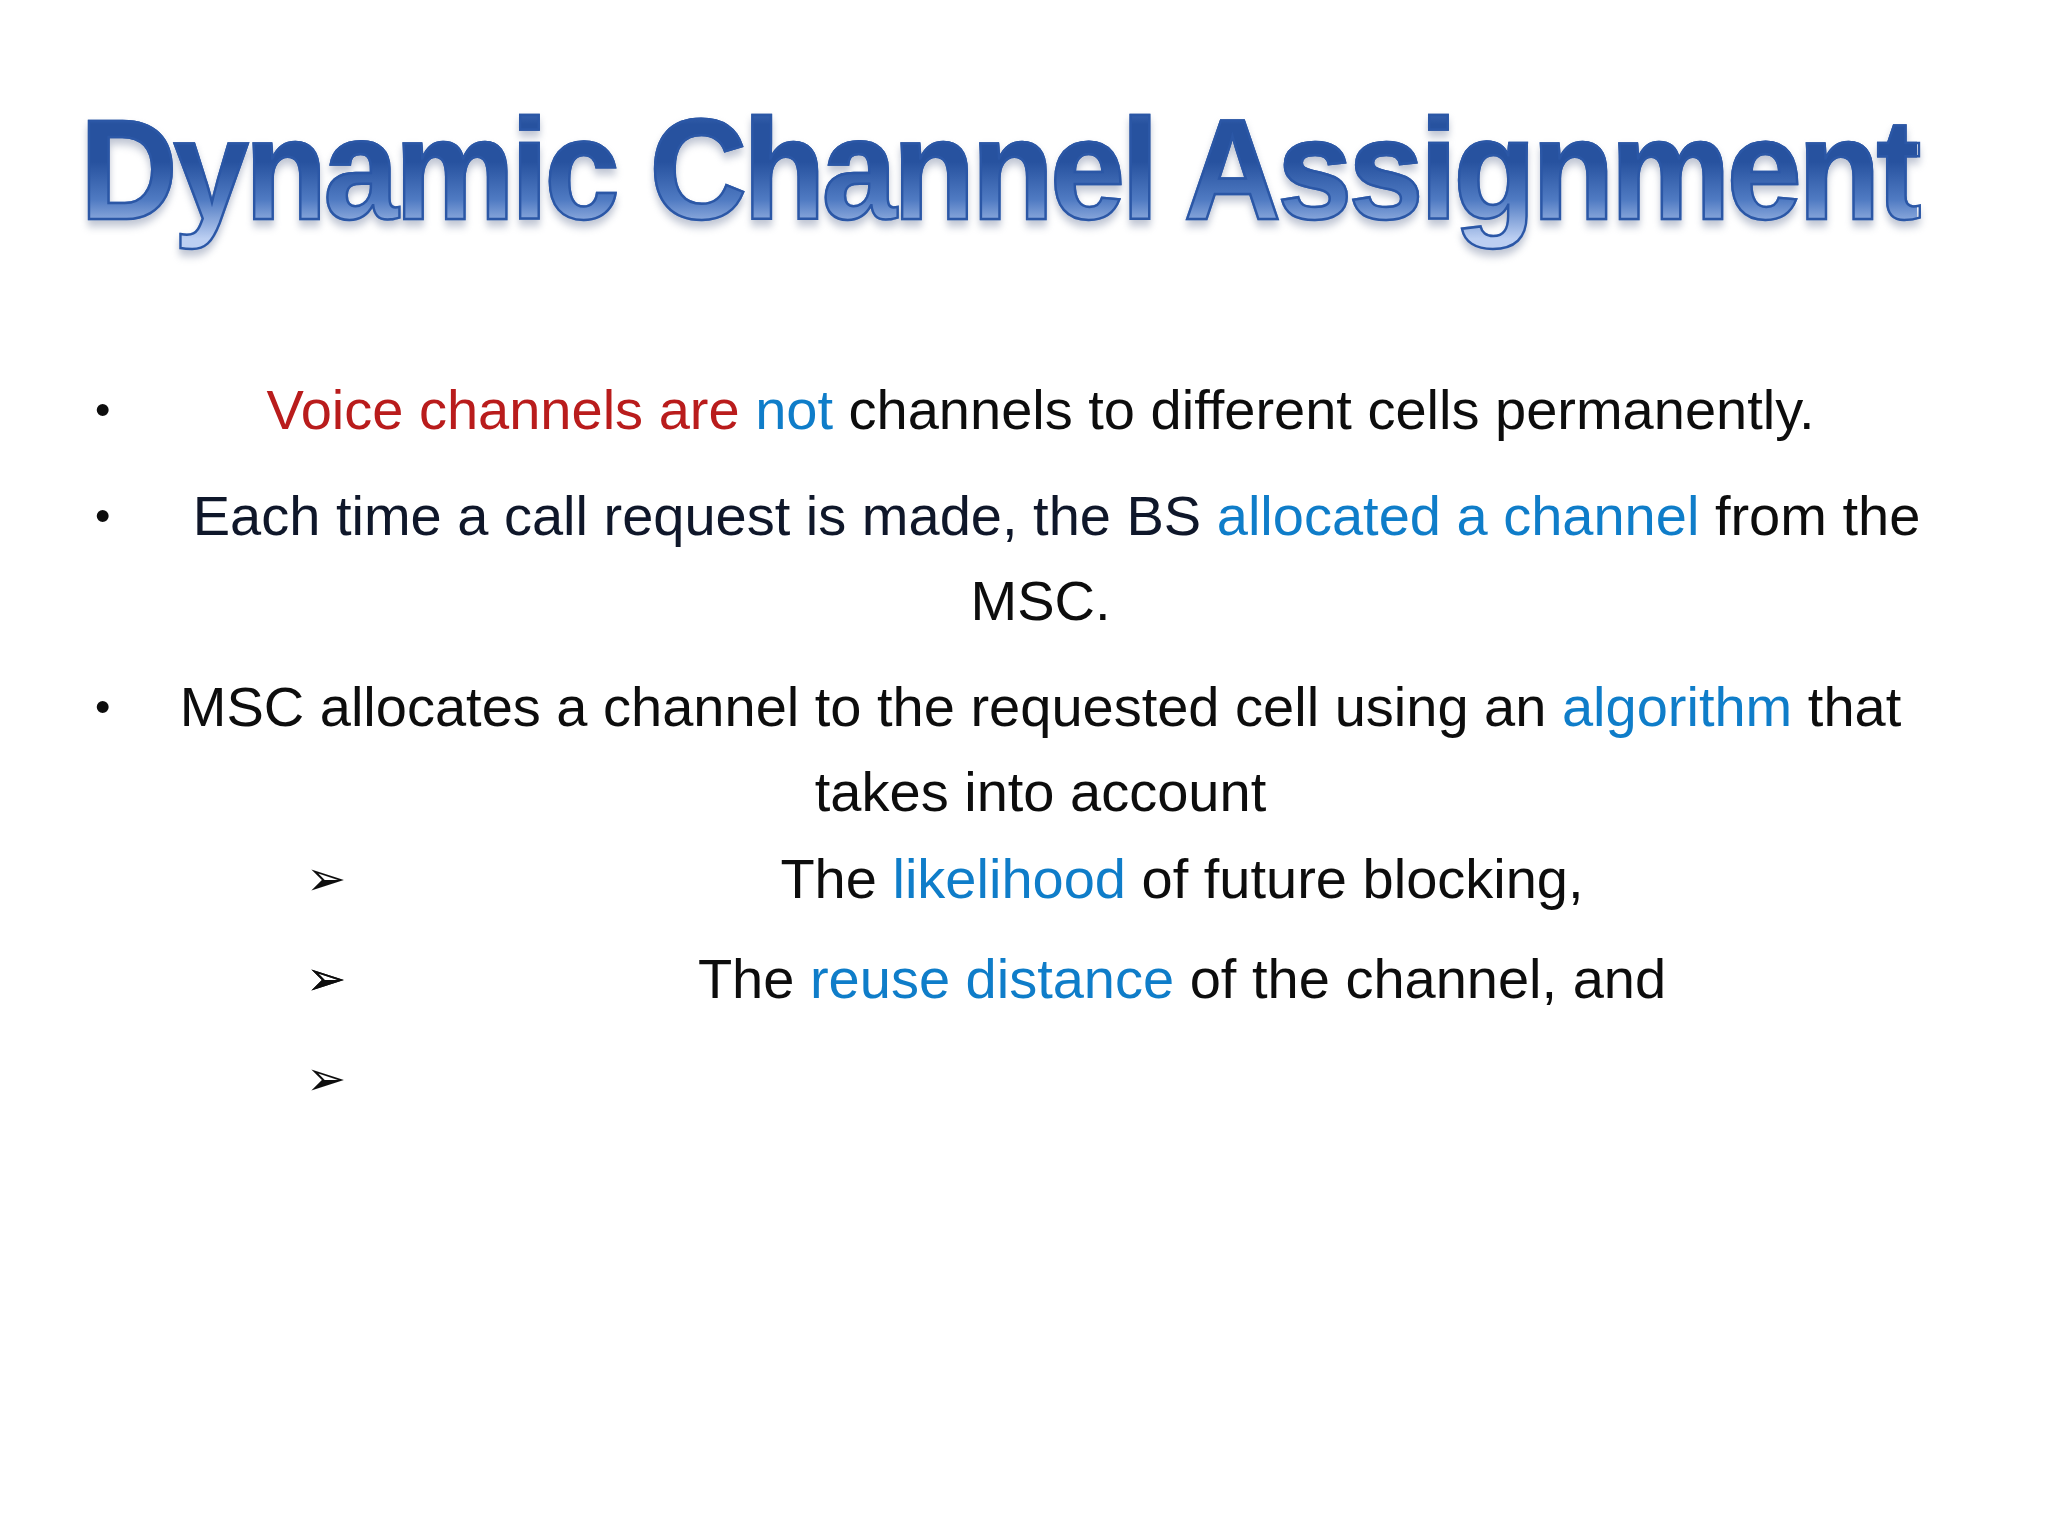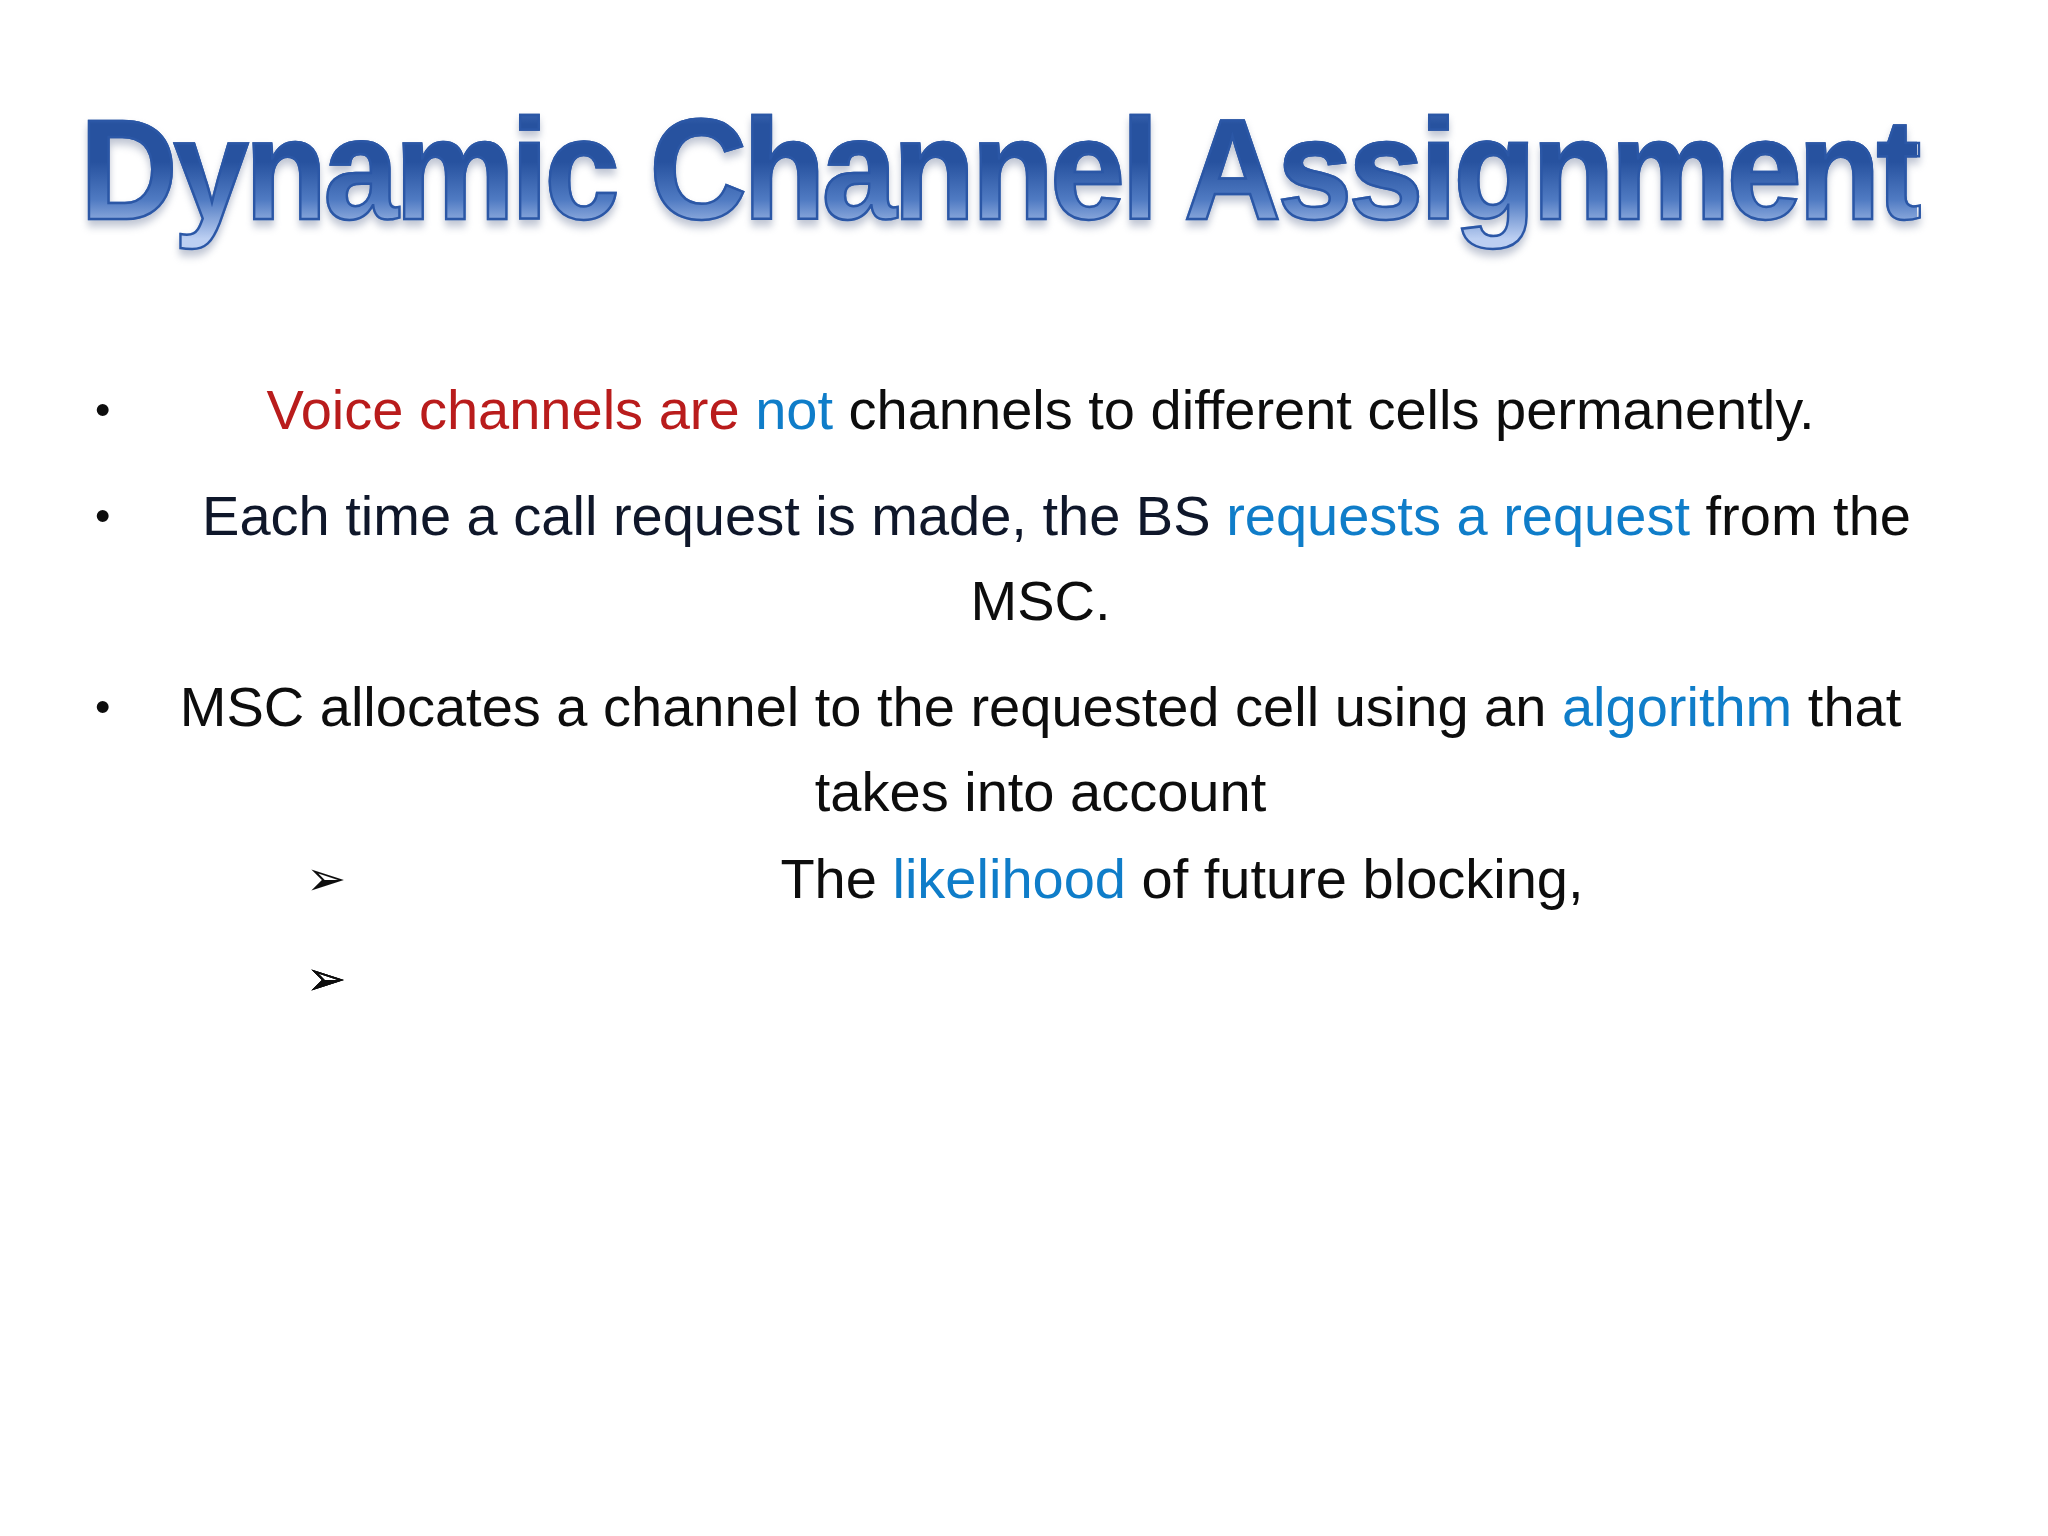--- a/index.html
+++ b/index.html
@@ -92,36 +92,37 @@
 
   <div class="content">
 
     <ul class="bullets">
       <li>
         <span class="marker">•</span>
         <span><span style="color: #b91c1c;">Voice channels are </span><span style="color: rgb(15, 125, 201);">not</span><span style="color: rgb(13, 13, 13);"> channels to different cells permanently.</span></span>
       </li>
       <li>
         <span class="marker">•</span>
-        <span><span style="color: #0f172a; margin-left: 32px;">Each time a call request is made, the BS </span><span style="color: rgb(15, 125, 201);">requests a request</span><span style="color: rgb(13, 13, 13);"> from the MSC.</span></span>
+        <span><span style="color: #0f172a; margin-left: 32px;">Each time a call request is made, the BS </span><span style="color: rgb(15, 125, 201);">allocated a channel</span><span style="color: rgb(13, 13, 13);"> from the MSC.</span></span>
       </li>
       <li>
         <span class="marker">•</span>
         <span><span style="color: rgb(13, 13, 13);">MSC allocates a channel to the requested cell using an </span><span style="color: rgb(15, 125, 201); margin-top: 46px;">algorithm</span><span style="color: rgb(13, 13, 13);"> that takes into account</span></span>
 
         <ul class="subs">
           <li>
             <span class="marker">➢</span>
             <span><span style="color: rgb(13, 13, 13);">The </span><span style="color: rgb(15, 125, 201);">likelihood</span><span style="color: rgb(13, 13, 13);"> of future blocking,</span></span>
           </li>
           <li>
             <span class="marker">➢</span>
           </li>
           <li>
             <span class="marker">➢</span>
+            <span><span style="color: rgb(13, 13, 13);">The </span><span style="color: rgb(15, 125, 201);">reuse distance</span><span style="color: rgb(13, 13, 13);"> of the channel, and</span></span>
           </li>
           <li>
             <span class="marker">➢</span>
           </li>
         </ul>
       </li>
     </ul>
 
   </div>
 </div>

